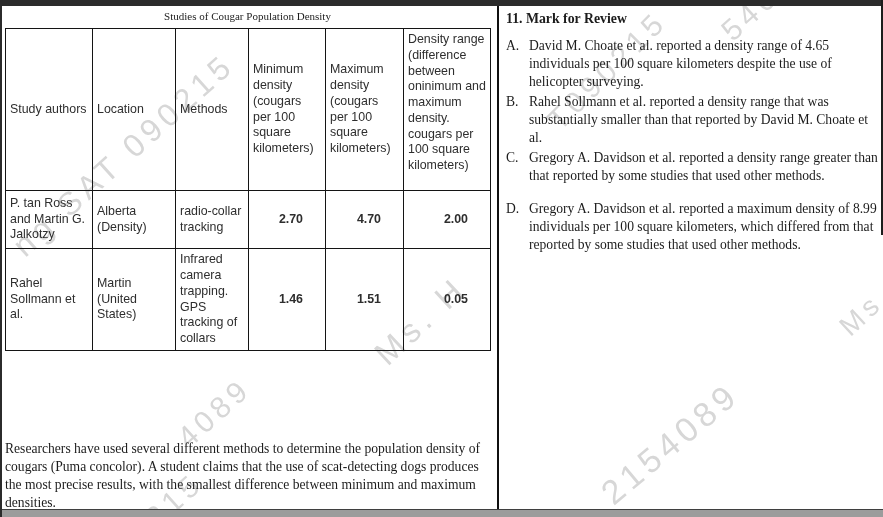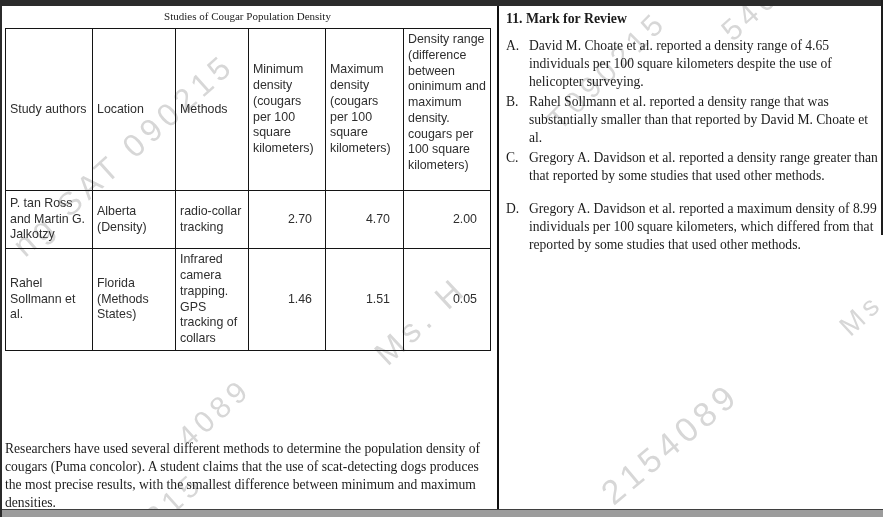--- a/index.html
+++ b/index.html
@@ -30,21 +30,21 @@
     position:absolute; left:5px; top:28px; z-index:2;
     border-collapse:collapse; table-layout:fixed; width:485px;
     font-family:"Liberation Sans", sans-serif; font-size:12.4px; color:#2e2e2e;
     line-height:1.27;
   }
   table.density th, table.density td {
     border:1.5px solid #141414; padding:3px 4px; vertical-align:middle;
     font-weight:normal; text-align:left; overflow:hidden;
   }
   table.density th.top-align { vertical-align:top;margin-left:48px; }
-  table.density td.num { text-align:right; padding-right:13px; }
+  table.density td.num { text-align:right; padding-right:22px;font-weight:bold; }
   .caption {
     position:absolute; left:5px; top:440px; width:489px; z-index:2;
     font-size:13.6px; line-height:18px; margin:0;
   }
 
   
   .right-panel { position:absolute; left:506px; top:11px; width:372px; z-index:2; }
   .q-header { font-size:13.8px; font-weight:bold; margin:0 0 10px 0; }
   .q-text   { font-size:13.6px; line-height:18px; margin:0 0 13px 0; }
   .choice   { display:flex; font-size:13.6px; line-height:18px; margin:0 0 2px 0; cursor:pointer; }
@@ -95,21 +95,21 @@
     <tr style="height:58px">
       <td>P. tan Ross and Martin G. Jalkotzy</td>
       <td>Alberta (Density)</td>
       <td>radio-collar tracking</td>
       <td class="num">2.70</td>
       <td class="num">4.70</td>
       <td class="num">2.00</td>
     </tr>
     <tr style="height:102px">
       <td>Rahel Sollmann et al.</td>
-      <td>Florida (Methods States)</td>
+      <td>Martin (United States)</td>
       <td>Infrared camera trapping. GPS tracking of collars</td>
       <td class="num">1.46</td>
       <td class="num">1.51</td>
       <td class="num">0.05</td>
     </tr>
   </tbody>
     </table>
 
   <p class="caption">Researchers have used several different methods to determine the population density of cougars (Puma concolor). A student claims that the use of scat-detecting dogs produces the most precise results, with the smallest difference between minimum and maximum densities.</p>
 

